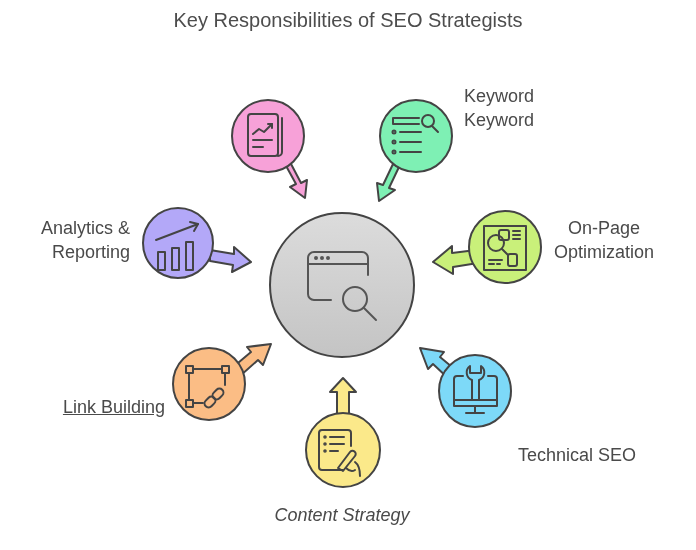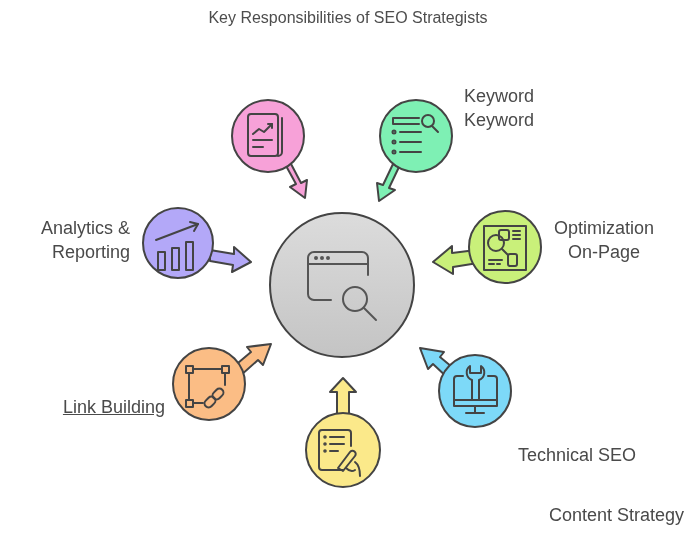--- a/index.html
+++ b/index.html
@@ -1,24 +1,24 @@
 <!DOCTYPE html>
 <html><head>
 <meta charset="utf-8">
 <style>
   html, body { margin: 0; padding: 0; background: #ffffff; }
   body { width: 696px; height: 550px; position: relative; overflow: hidden;
          font-family: "Liberation Sans", sans-serif; color: #4a4a4a; }
   .title { position: absolute; left: 0; width: 696px; top: 9px; text-align: center;
-           font-size: 16px; color: #4d4d4d; }
+           font-size: 20px; color: #4d4d4d; }
   .label { position: absolute; font-size: 18px; line-height: 24px; color: #4a4a4a; white-space: nowrap; }
   .label span { display: block; }
   .r { text-align: right; }
   .l { text-align: center; }
-  .c { text-align: right; }
+  .c { text-align: center; font-style: italic; }
   svg.diagram { position: absolute; left: 0; top: 0; }
 </style>
 </head>
 <body>
 
 <div class="title">Key Responsibilities of SEO Strategists</div>
 
 <svg class="diagram" width="696" height="550" viewBox="0 0 696 550">
   <g stroke="#444" stroke-width="2" stroke-linejoin="round" stroke-linecap="round">
 
@@ -151,22 +151,22 @@
 </div>
 <div class="label l" style="left:464px; top:84px;">
   <span>Keyword</span>
   <span>Keyword</span>
 </div>
 <div class="label r" style="right:566px; top:216px;">
   <span>Analytics &amp;</span>
   <span>Reporting</span>
 </div>
 <div class="label l" style="left:554px; top:216px;">
+  <span>On-Page</span>
   <span>Optimization</span>
-  <span>On-Page</span>
 </div>
 <div class="label r" style="right:531px; top:395px;text-decoration:underline;">
   <span>Link Building</span>
 </div>
 <div class="label l" style="left:518px; top:395px;margin-top:48px;">
   <span>Technical SEO</span>
 </div>
 <div class="label c" style="left:0; width:684px; top:503px;">
   <span>Content Strategy</span>
 </div>

